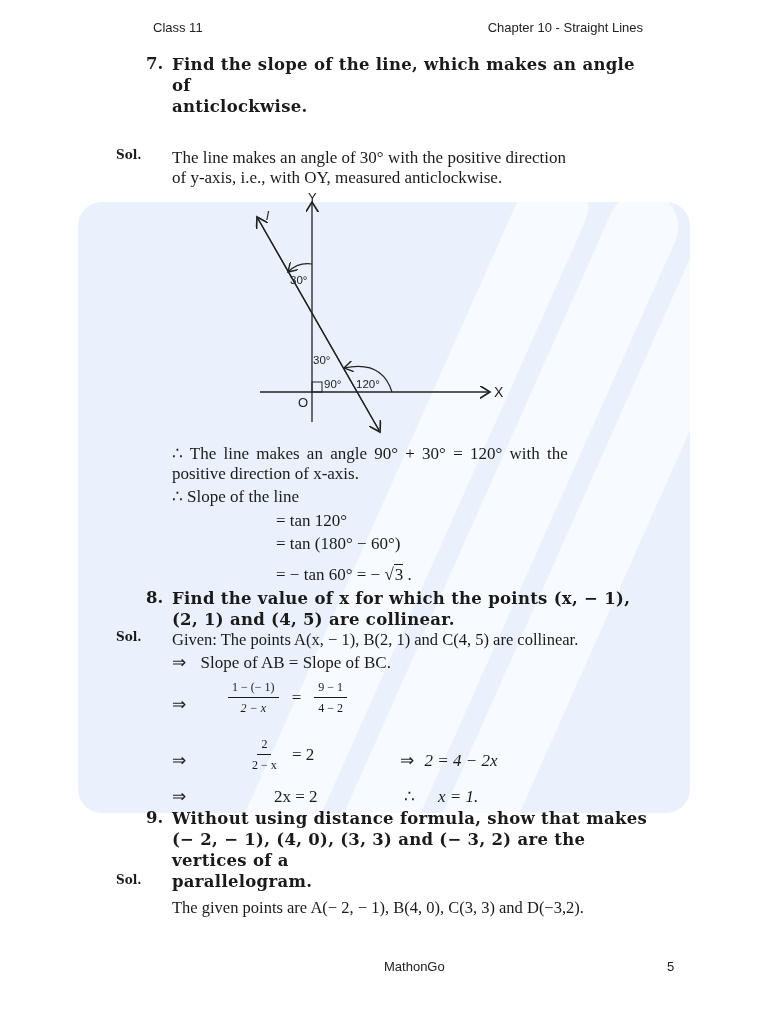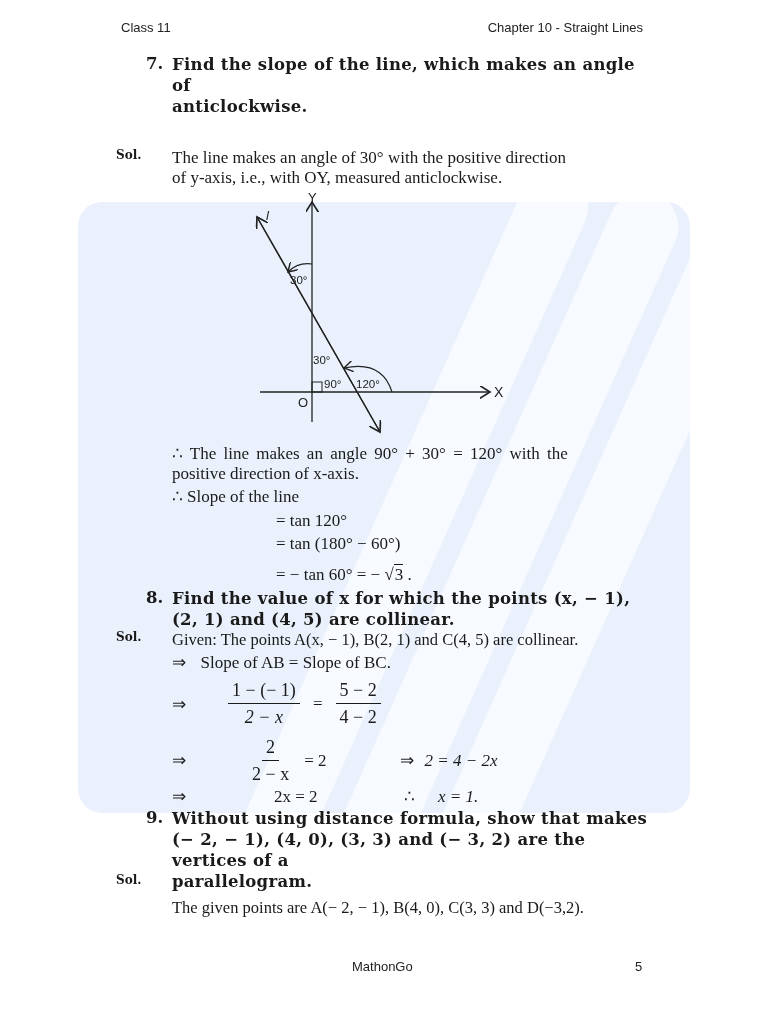--- a/index.html
+++ b/index.html
@@ -10,34 +10,34 @@
   }
   .watermark {
     position: absolute; left: 78px; top: 202px; width: 612px; height: 611px;
     background: #eaf1fc; border-radius: 24px; overflow: hidden; z-index: 0;
   }
   .watermark .stripe {
     position: absolute; background: #f7faff; width: 70px; height: 760px;
     transform: rotate(24deg); border-radius: 40px;
   }
   .header, .footer {
-    position: absolute; font-family: "Liberation Sans", sans-serif; font-size: 13px; color: #222; z-index: 2;
+    position: absolute; font-family: "Liberation Sans", sans-serif; font-size: 13px; color: #222; z-index: 2; margin-left: 32px;
   }
   .header-left { left: 121px; top: 20px; }
   .header-right { right: 125px; top: 20px; }
   .footer-center { left: 352px; top: 959px; }
   .footer-right { left: 635px; top: 959px; }
 
   .content { position: absolute; left: 0; top: 0; width: 768px; z-index: 1; }
   .q { position: absolute; font-weight: bold; font-size: 16.5px; line-height: 21px; letter-spacing: 0.3px; }
   .qnum { position: absolute; font-weight: bold; font-size: 16.5px; }
   .sol-label { position: absolute; font-weight: bold; font-size: 12px; left: 116px; }
   .txt { position: absolute; font-family: "Liberation Serif", serif; font-size: 17px; line-height: 21px; }
   .it { font-style: italic; }
-  .frac { display: inline-flex; flex-direction: column; align-items: center; vertical-align: middle; font-family: "Liberation Serif", serif; font-size: 18px; }
+  .frac { display: inline-flex; flex-direction: column; align-items: center; vertical-align: middle; font-family: "Liberation Serif", serif; font-size: 12px; }
   .frac .num { padding: 0 4px 2px; border-bottom: 1.3px solid #1a1a1a; }
   .frac .den { padding: 3px 4px 0; }
   .sqrt { border-top: 1.3px solid #1a1a1a; padding-left: 1px; }
   svg text { font-family: "Liberation Sans", sans-serif; }
 </style>
 </head>
 <body>
 
 <div class="watermark">
   <div class="stripe" style="left:300px; top:-60px;"></div>
@@ -113,21 +113,21 @@
   </div>
 
   <div class="txt" style="left:172px; top:694px;">⇒</div>
   <div style="position:absolute; left:228px; top:680px;">
     <span class="frac">
       <span class="num">1 − (− 1)</span>
       <span class="den it">2 − x</span>
     </span>
     <span class="txt" style="position:static; margin:0 8px;">=</span>
     <span class="frac">
-      <span class="num">5 − 2</span>
+      <span class="num">9 − 1</span>
       <span class="den">4 − 2</span>
     </span>
   </div>
 
   <div class="txt" style="left:172px; top:750px;">⇒</div>
   <div style="position:absolute; left:248px; top:737px;">
     <span class="frac">
       <span class="num">2</span>
       <span class="den">2 − x</span>
     </span>

